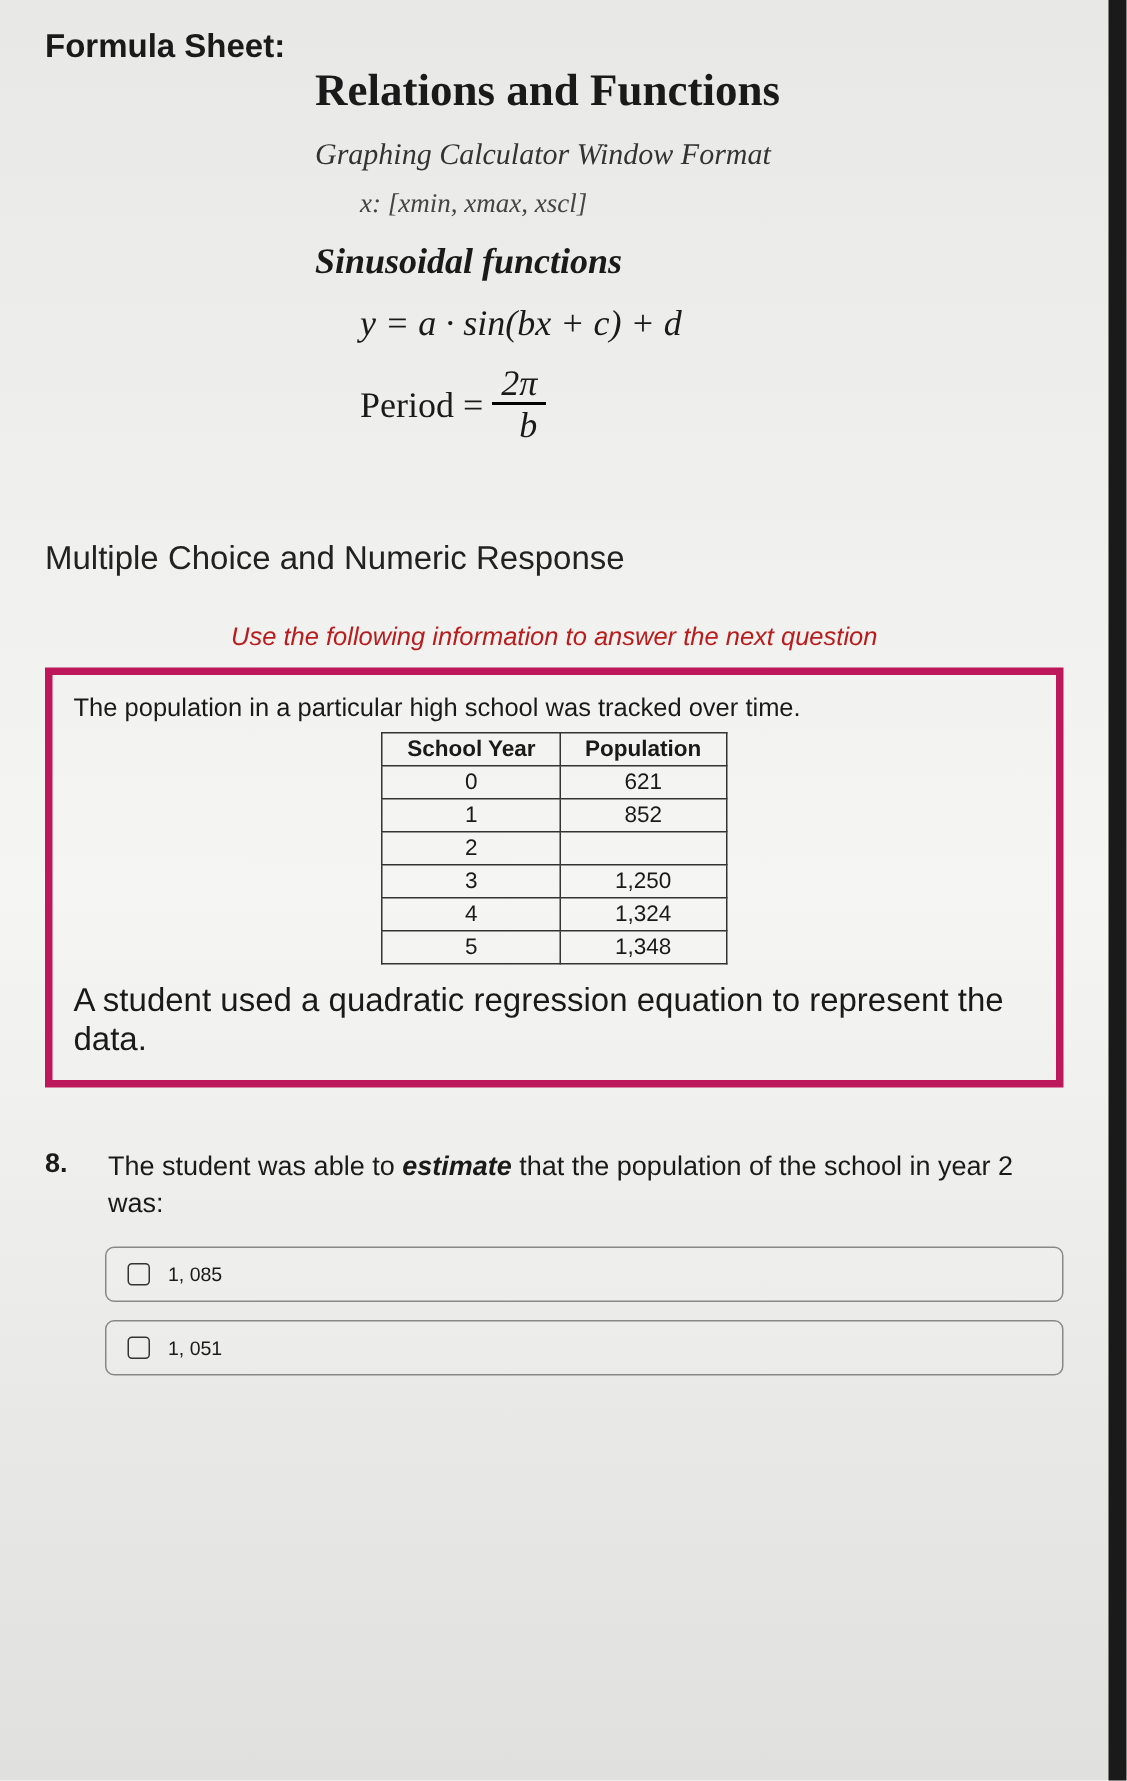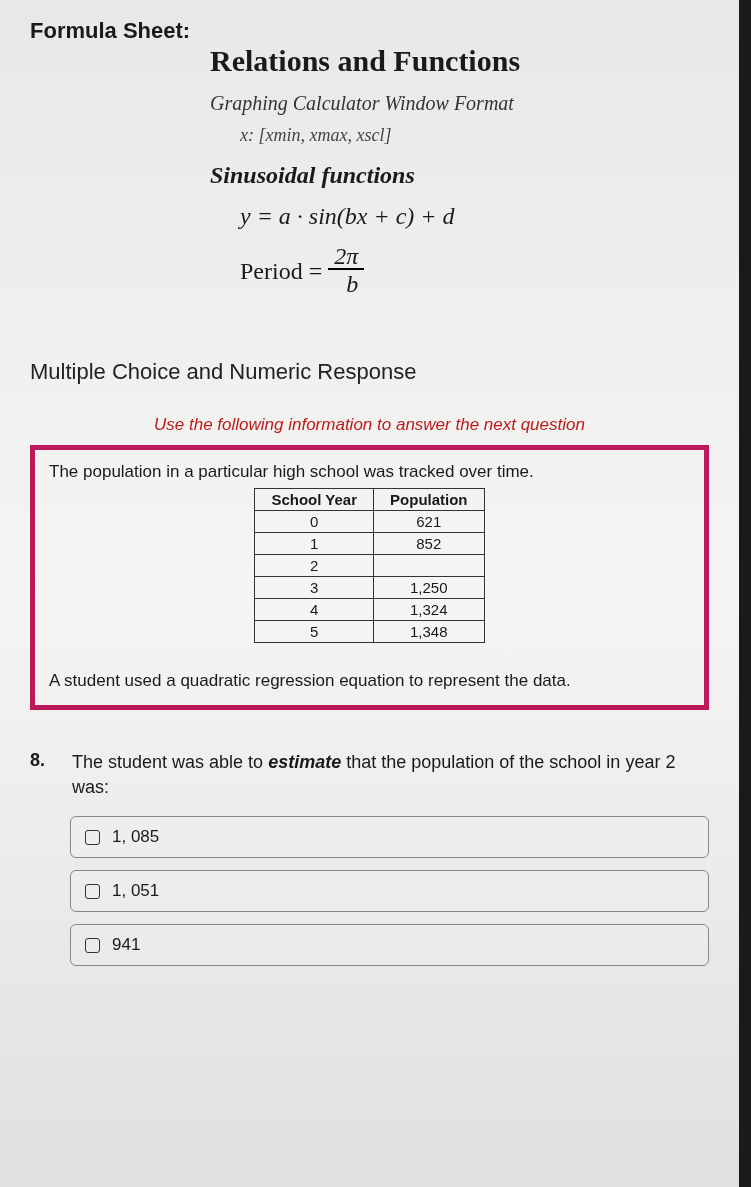--- a/index.html
+++ b/index.html
@@ -106,22 +106,22 @@
       padding: 2px 16px;
       font-size: 15px;
       text-align: center;
       min-width: 110px;
       height: 20px;
     }
     .pop-table th {
       font-weight: bold;
     }
     .info-tail {
-      font-size: 17px;
-      margin-top: 28px;
+      font-size: 22px;
+      margin-top: 11px;
     }
     .question-row {
       display: flex;
       gap: 14px;
       margin-bottom: 16px;
     }
     .qnum {
       font-weight: bold;
       font-size: 18px;
       width: 28px;
@@ -137,21 +137,21 @@
     }
     .option {
       border: 1px solid #888;
       border-radius: 6px;
       padding: 10px 14px;
       margin-bottom: 12px;
       display: flex;
       align-items: center;
       gap: 12px;
       background: rgba(255,255,255,0.1);
-      font-size: 17px;
+      font-size: 13px;
       cursor: pointer;
     }
     .chk {
       width: 15px;
       height: 15px;
       border: 1.5px solid #333;
       border-radius: 3px;
       flex-shrink: 0;
     }
   </style>
@@ -225,17 +225,13 @@
 
 <div class="options">
   <div class="option">
     <span class="chk"></span>
     <span>1, 085</span>
   </div>
   <div class="option">
     <span class="chk"></span>
     <span>1, 051</span>
   </div>
-  <div class="option">
-    <span class="chk"></span>
-    <span>941</span>
-  </div>
 </div>
 
 </body></html>

